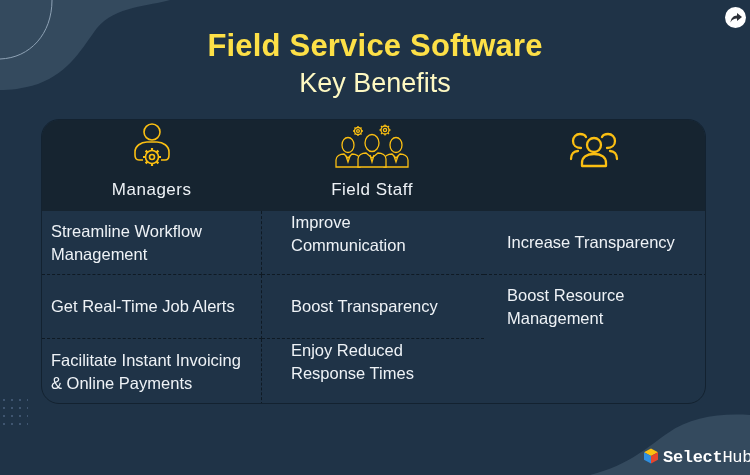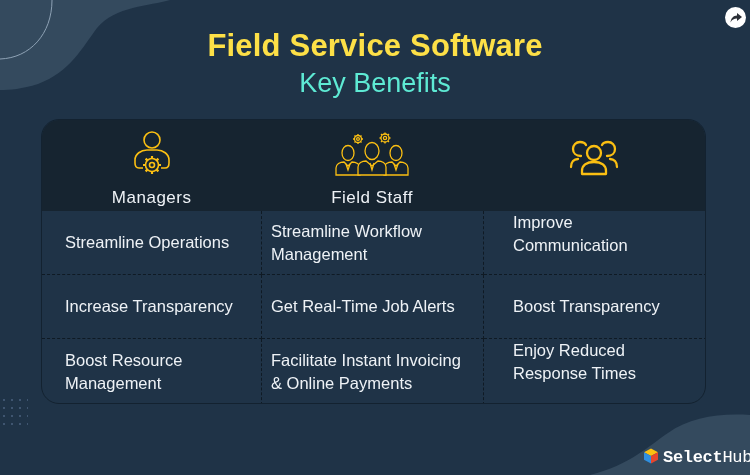--- a/index.html
+++ b/index.html
@@ -21,37 +21,37 @@
       position: absolute; left: 725px; top: 7px; width: 21px; height: 21px;
       border-radius: 50%; background: #ffffff;
       display: flex; align-items: center; justify-content: center;
     }
     .title {
       position: absolute; top: 28px; left: 0; width: 750px; text-align: center;
       font-size: 31px; font-weight: bold; color: #fde047; letter-spacing: 0.2px;
     }
     .subtitle {
       position: absolute; top: 68px; left: 0; width: 750px; text-align: center;
-      font-size: 27px; color: #5eead4;
+      font-size: 27px; color: #fef9c3;
     }
     .card {
       position: absolute; left: 41px; top: 119px; width: 665px; height: 285px;
       background: #1f3347;
       border: 1px solid #132230;
       border-radius: 18px;
       overflow: hidden;
     }
     .card-header {
       position: absolute; left: 0; top: 0; width: 100%; height: 91px;
       background: #162430;
       display: flex;
     }
     .col-head {
       display: flex; flex-direction: column; align-items: center;
-      justify-content: flex-start; padding-top: 8px;
+      justify-content: flex-start; 
     }
     .col-head .icon { height: 48px; display: flex; align-items: flex-end; justify-content: center; }
     .col-head .label { margin-top: 12px; font-size: 17px; color: #eef2f6; letter-spacing: 0.5px; }
     .col1 { width: 220px; }
     .col2 { width: 222px; text-align: right; }
     .col3 { width: 223px; }
     .grid {
       position: absolute; left: 0; top: 91px; width: 100%; height: 194px;
       display: grid;
       grid-template-columns: 220px 222px 223px;
@@ -141,23 +141,20 @@
           <path d="M38 16 C43 16 46 13 46 9 C46 5 43 2 39 2 C36 2 34 3 33 5"></path>
           <path d="M48 27 C48 22 45 19 41 19"></path>
           <circle cx="25" cy="13" r="7"></circle>
           <path d="M13 34 V31 C13 25 18 22 25 22 C32 22 37 25 37 31 V34 Z" stroke-linejoin="round"></path>
         </svg>
       </div>
     </div>
   </div>
 
   <div class="grid">
-    <div class="cell c1">
-        <span class="txt">Streamline Operations</span>
-      </div>
     <div class="cell c2">
         <span class="txt">Streamline Workflow
 Management</span>
       </div>
     <div class="cell c3">
         <span class="txt">Improve
 Communication</span>
       </div>
 
     <div class="cell c1">

